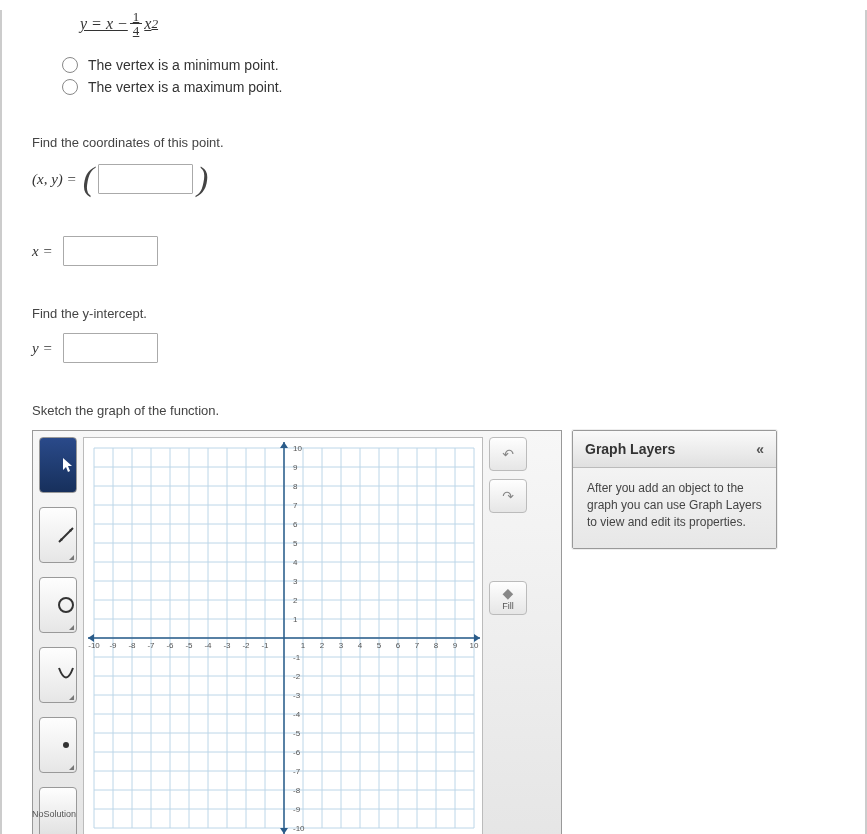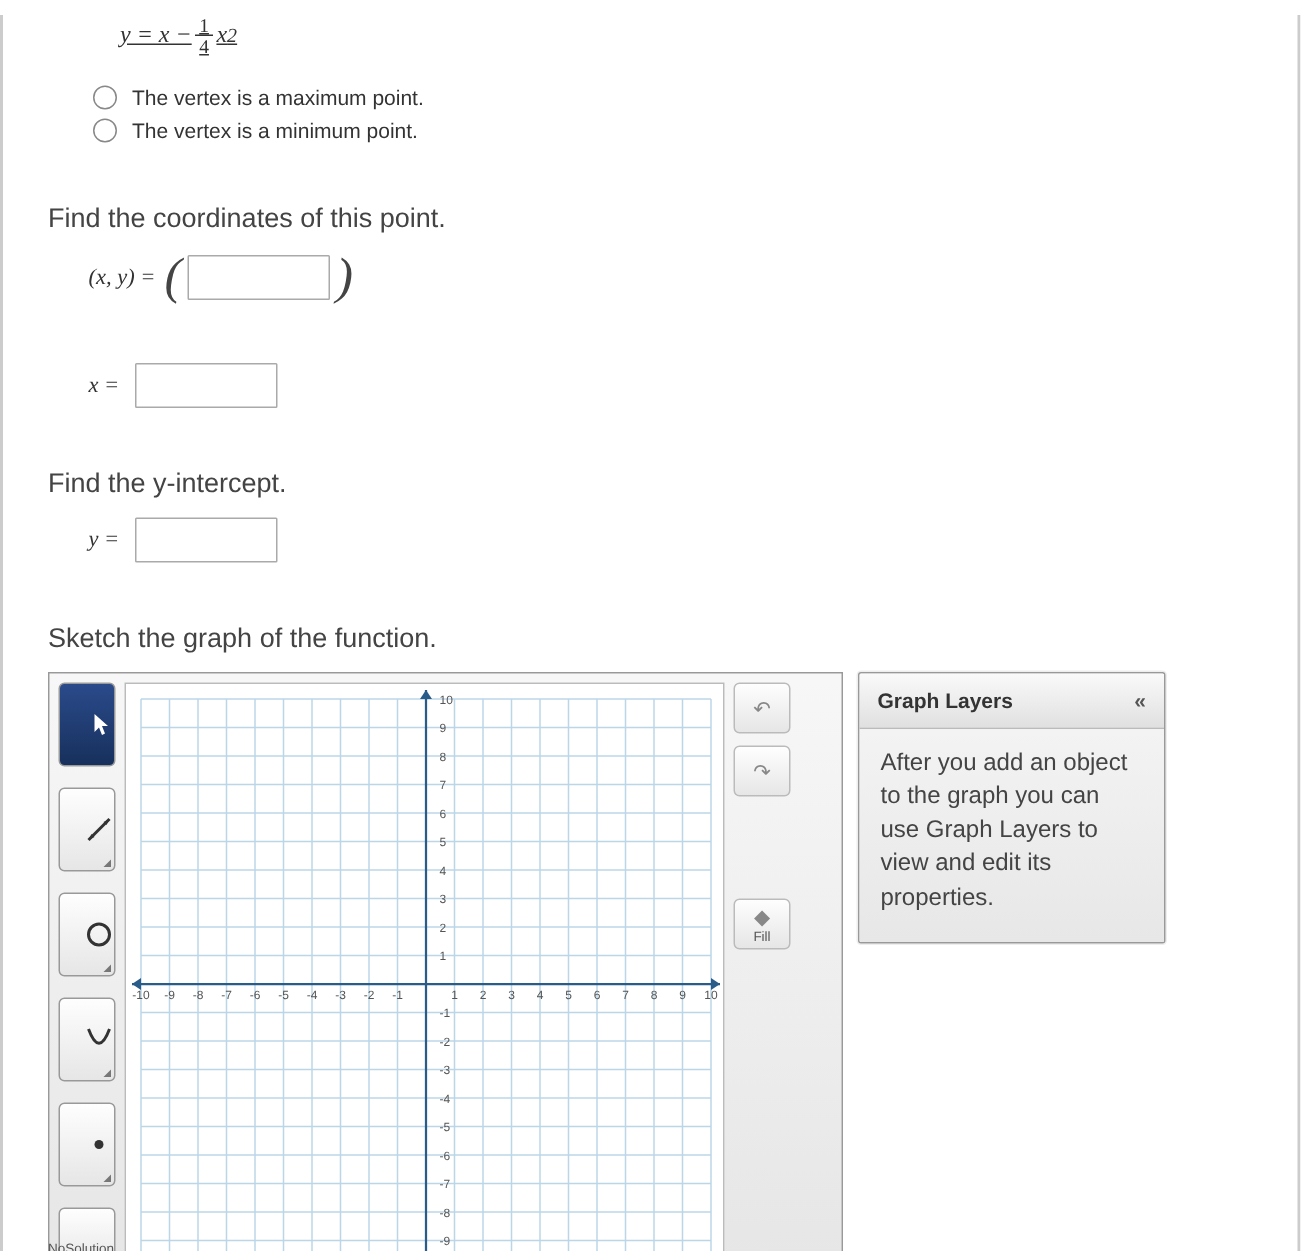--- a/index.html
+++ b/index.html
@@ -48,31 +48,30 @@
     border: 1.5px solid #888;
     border-radius: 50%;
     margin-right: 10px;
     flex-shrink: 0;
   }
   .section {
     margin-top: 40px;
   }
   .prompt {
     margin-bottom: 12px;
-    font-size: 18px;
+    font-size: 13px;
     color: #444;
   }
   .answer-row {
     display: flex;
     align-items: center;
     font-style: italic;
     font-family: 'Times New Roman', serif;
     font-size: 15px;
     margin-top: 8px;
-    margin-left: 27px;
   }
   .answer-row .label { margin-right: 6px; }
   .big-paren {
     font-size: 34px;
     font-weight: 100;
     color: #444;
     line-height: 1;
   }
   input.answer-input {
     border: 1px solid #aaa;
@@ -188,21 +187,21 @@
     color: #333;
     display:flex;
     justify-content:space-between;
     align-items:center;
     border-bottom: 1px solid #bbb;
   }
   .layers-header .chev { font-size:14px; color:#555; }
   .layers-body {
     background: linear-gradient(#f3f3f3, #e7e7e7);
     padding: 12px 14px 18px;
-    font-size: 16px;
+    font-size: 12px;
     color: #444;
     line-height: 1.4;
   }
 </style>
 </head>
 <body>
 
 <div class="page">
 
   <div class="equation">
@@ -210,25 +209,25 @@
     <span class="frac">
       <span class="num">1</span>
       <span class="den">4</span>
     </span>
     <span>x</span>
       <sup>2</sup>
   </div>
 
   <div class="radio-row">
     <span class="radio-circle"></span>
-    <span>The vertex is a maximum point.</span>
+    <span>The vertex is a minimum point.</span>
   </div>
   <div class="radio-row">
     <span class="radio-circle"></span>
-    <span>The vertex is a minimum point.</span>
+    <span>The vertex is a maximum point.</span>
   </div>
 
   <div class="section">
     <div class="prompt">Find the coordinates of this point.</div>
     <div class="answer-row">
       <span class="label">(x, y) =</span>
       <span class="big-paren">(</span>
       <input class="answer-input w95" style="">
       <span class="big-paren">)</span>
     </div>

